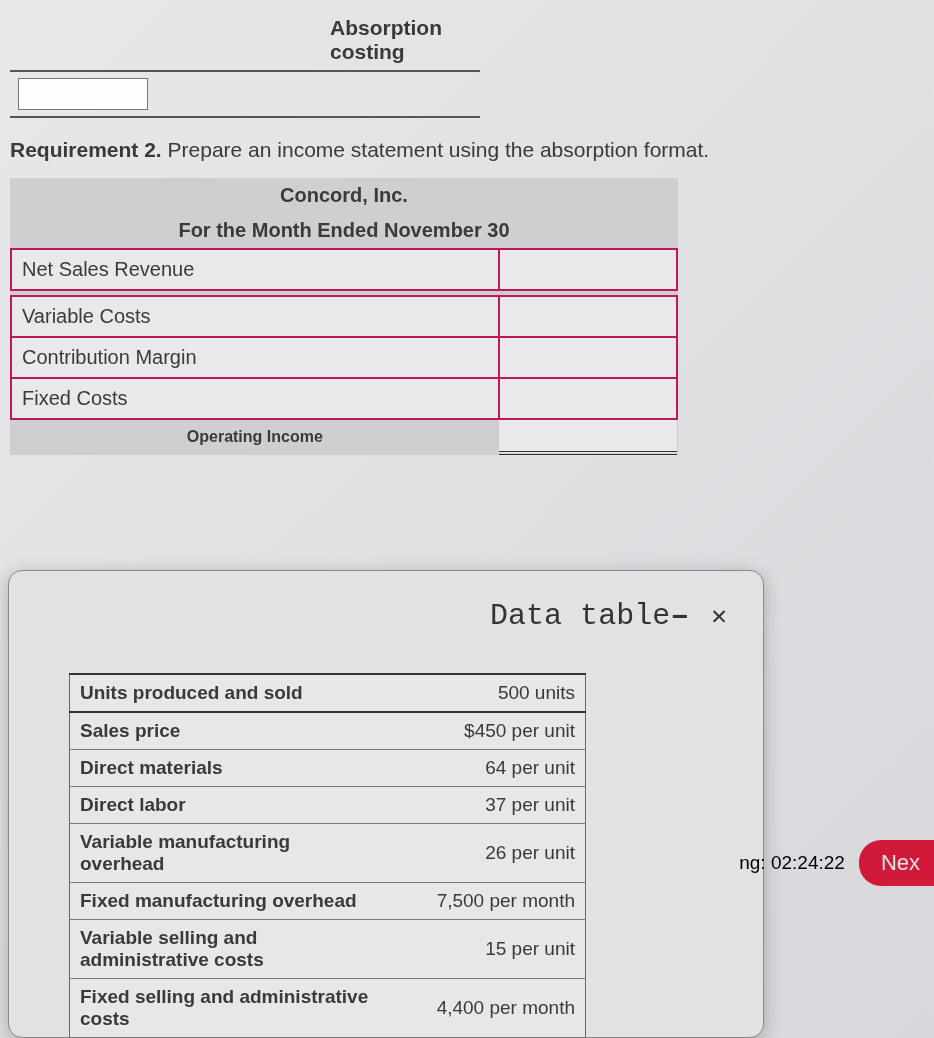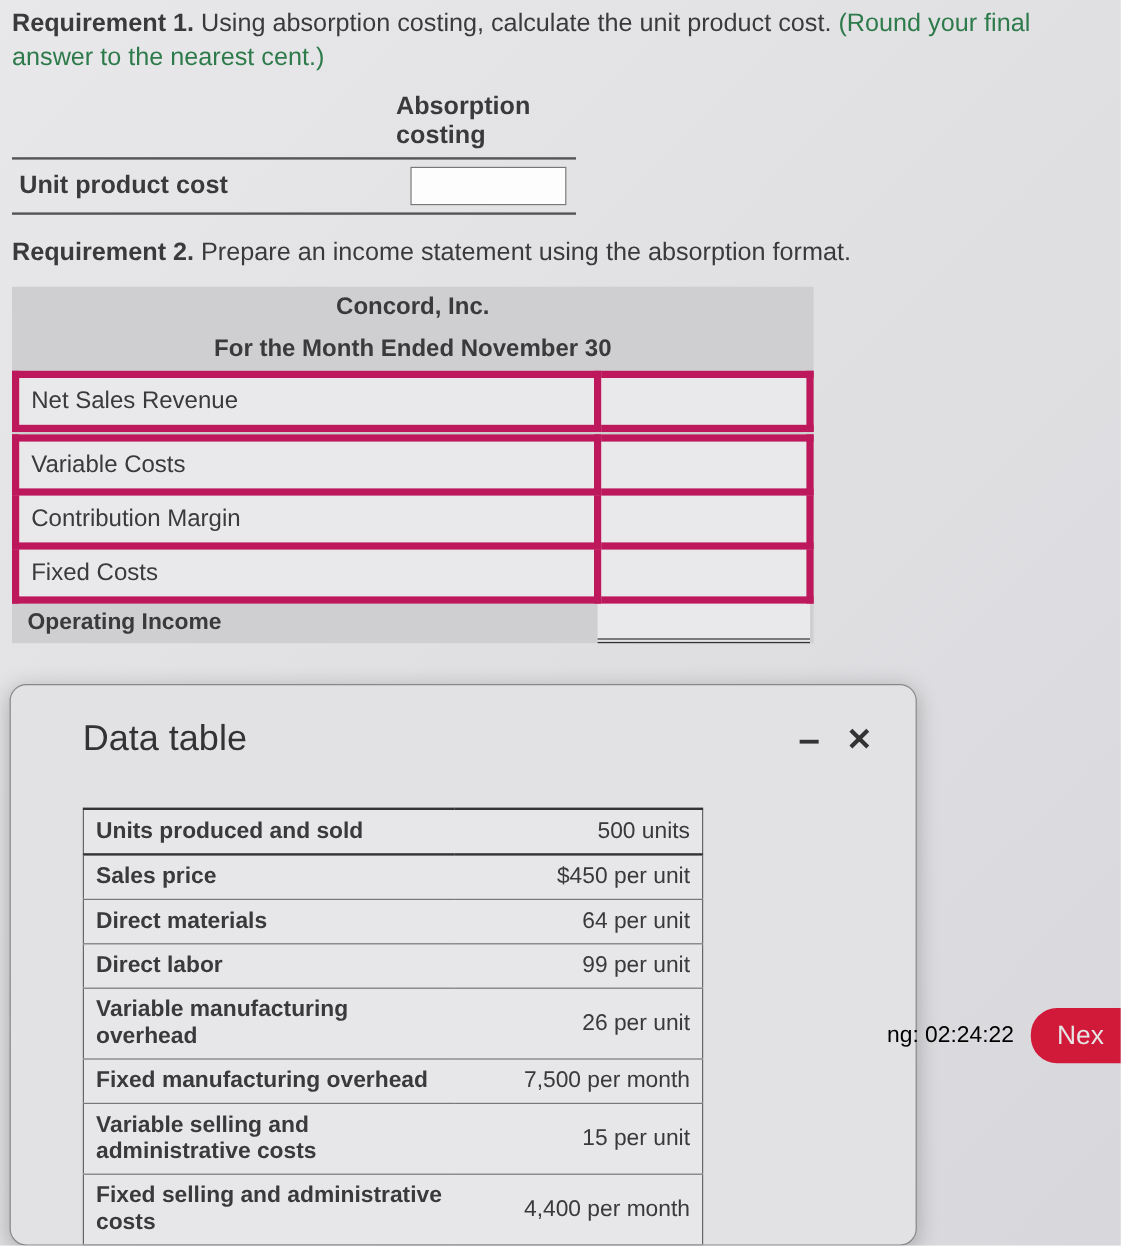--- a/index.html
+++ b/index.html
@@ -40,46 +40,47 @@
     margin-top: 8px;
     background: #cfcfd1;
   }
   .inc-head td {
     background: #cfcfd1;
     font-size: 20px; font-weight: 700; text-align: center;
     padding: 6px 4px;
     border: none;
   }
   .inc-row td {
-    border: 6px solid #be185d;
+    border: 2px solid #be185d;
     background: #e9e9ec;
     font-size: 20px;
     padding: 8px 10px;
     height: 40px;
   }
   .inc-row td.label { width: 410px; }
   .inc-row td.val { width: 150px; }
-  .inc-footer td { font-size: 19px; font-weight: 700; padding: 0 10px; background: #cfcfd1; }
+  .inc-footer td { font-size: 16px; font-weight: 700; padding: 0 10px; background: #cfcfd1; text-align: center; }
   .inc-footer td.total-cell {
     border-top: 2px solid #333; border-bottom: 4px double #333; height: 34px; background: #e9e9ec;
   }
 
   
   .popup {
     position: absolute;
     left: 8px; right: 170px; top: 570px; bottom: 0;
     background: #e2e2e5;
     border: 1px solid #888;
     border-radius: 14px;
     box-shadow: 0 4px 18px rgba(0,0,0,0.25);
     padding: 28px 36px 20px 60px;
   }
   .popup-header {
-    display: flex; justify-content: space-between; align-items: center;
+    display: flex; justify-content: flex-end; align-items: center;
     margin-bottom: 40px;
+    font-family: Liberation Mono, monospace;
   }
   .popup-title { font-size: 30px; color: #333; }
   .popup-ctrls { display: flex; gap: 22px; align-items: center; font-size: 26px; color: #333; }
   .popup-ctrls span { cursor: pointer; font-weight: 700; }
 
   .data-table {
     border: 1px solid #666;
     border-collapse: collapse;
     width: 517px;
     background: #e7e7ea;
@@ -113,33 +114,29 @@
     gap: 14px;
   }
   .tn-timer { font-size: 19px; color: #000000; }
   .tn-timer .tprefix { }
 </style>
 </head>
 <body>
 
 <div class="content">
 
-  <div class="req-line">
-    <span class="bold">Requirement 1.</span><span> Using absorption costing, calculate the unit product cost. </span><span class="green">(Round your final answer to the nearest cent.)</span>
-  </div>
 
   <div class="r1-wrap">
     <div class="r1-header">
       <div style="margin-left:320px;">
         <div>Absorption</div>
         <div>costing</div>
       </div>
     </div>
     <div class="r1-row">
-      <div class="r1-label">Unit product cost</div>
       <div class="r1-input-cell">
         <input class="r1-input" type="text" style="">
       </div>
     </div>
   </div>
 
   <div class="req-line">
     <span class="bold">Requirement 2.</span><span> Prepare an income statement using the absorption format.</span>
   </div>
 
@@ -197,21 +194,21 @@
     <tr>
           <td class="k">Sales price</td>
           <td class="v">$450 per unit</td>
         </tr>
     <tr>
           <td class="k">Direct materials</td>
           <td class="v">64 per unit</td>
         </tr>
     <tr>
           <td class="k">Direct labor</td>
-          <td class="v">99 per unit</td>
+          <td class="v">37 per unit</td>
         </tr>
     <tr>
           <td class="k">Variable manufacturing overhead</td>
           <td class="v">26 per unit</td>
         </tr>
     <tr>
           <td class="k">Fixed manufacturing overhead</td>
           <td class="v">7,500 per month</td>
         </tr>
     <tr>

